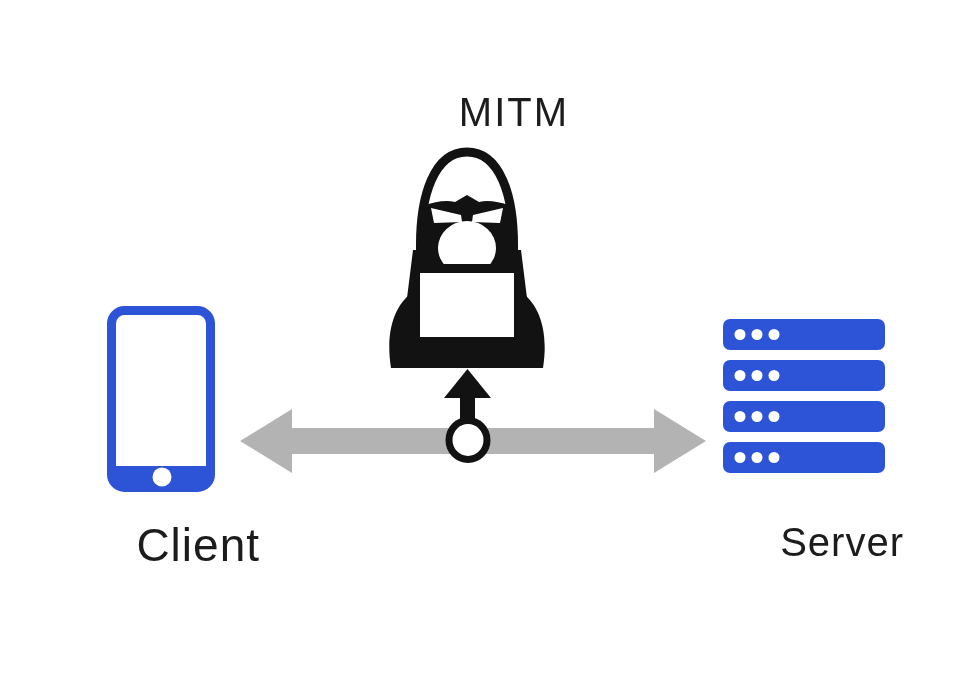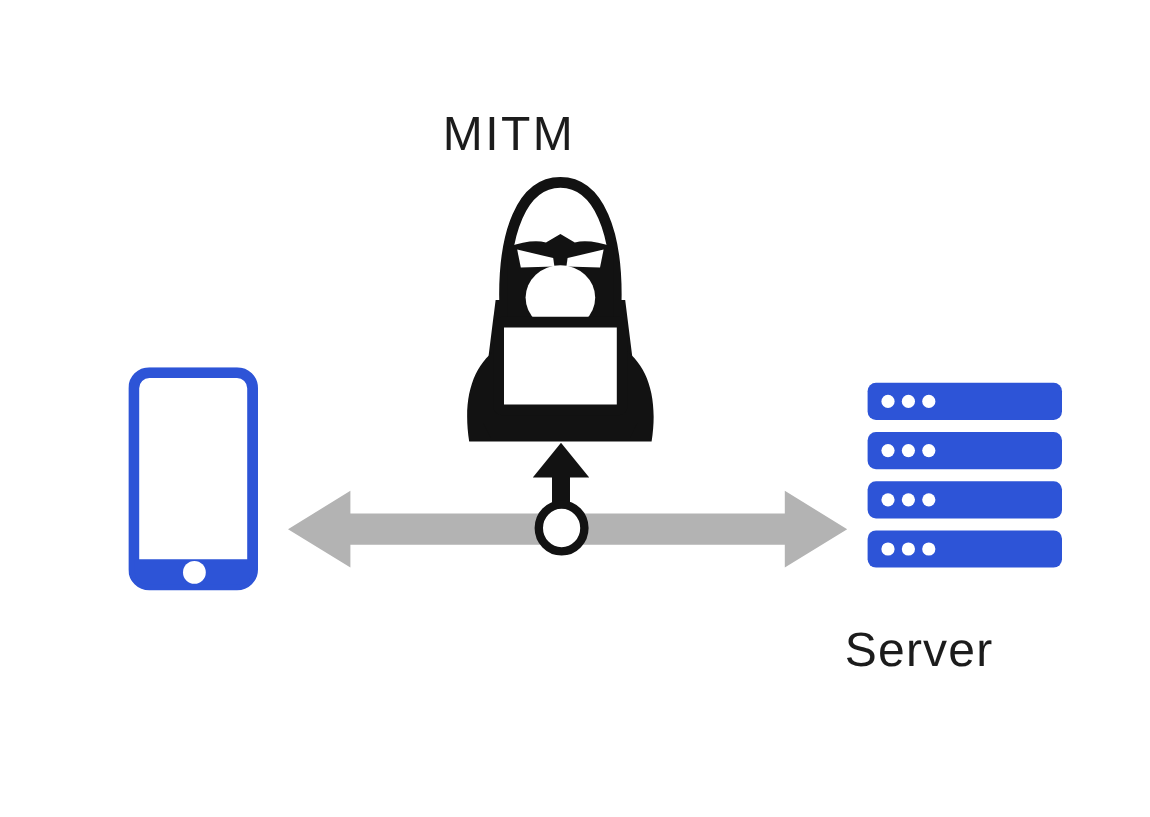--- a/index.html
+++ b/index.html
@@ -14,21 +14,21 @@
   .canvas{
     position:relative;
     width:958px;height:681px;
     background:var(--bg);
     overflow:hidden;
     font-family:"Liberation Sans", sans-serif;
   }
   .abs{position:absolute;}
   .label{
     color:var(--text);
-    text-align:left;
+    text-align:right;
     font-weight:500;
     line-height:1;
     white-space:nowrap;
   }
   #mitm-label{left:369px;top:92px;width:200px;font-size:40px;letter-spacing:2px;}
   #client-label{left:60px;top:522px;width:200px;font-size:46px;letter-spacing:1px;}
   #server-label{left:704px;top:522px;width:200px;font-size:40px;letter-spacing:1px;}
   .fill-blue{fill:var(--device-blue);}
   .fill-gray{fill:var(--arrow-gray);}
   .fill-black{fill:var(--icon-black);}
@@ -103,15 +103,16 @@
       <circle class="fill-white" cx="53" cy="100.5" r="5.5"></circle>
     </g>
     <g>
       <rect class="fill-blue" x="2" y="126" width="162" height="31" rx="7"></rect>
       <circle class="fill-white" cx="19" cy="141.5" r="5.5"></circle>
       <circle class="fill-white" cx="36" cy="141.5" r="5.5"></circle>
       <circle class="fill-white" cx="53" cy="141.5" r="5.5"></circle>
     </g>
   </svg>
 
+  <div id="client-label" class="abs label">Client</div>
   <div id="server-label" class="abs label">Server</div>
 
 </div>
 
 </body></html>

